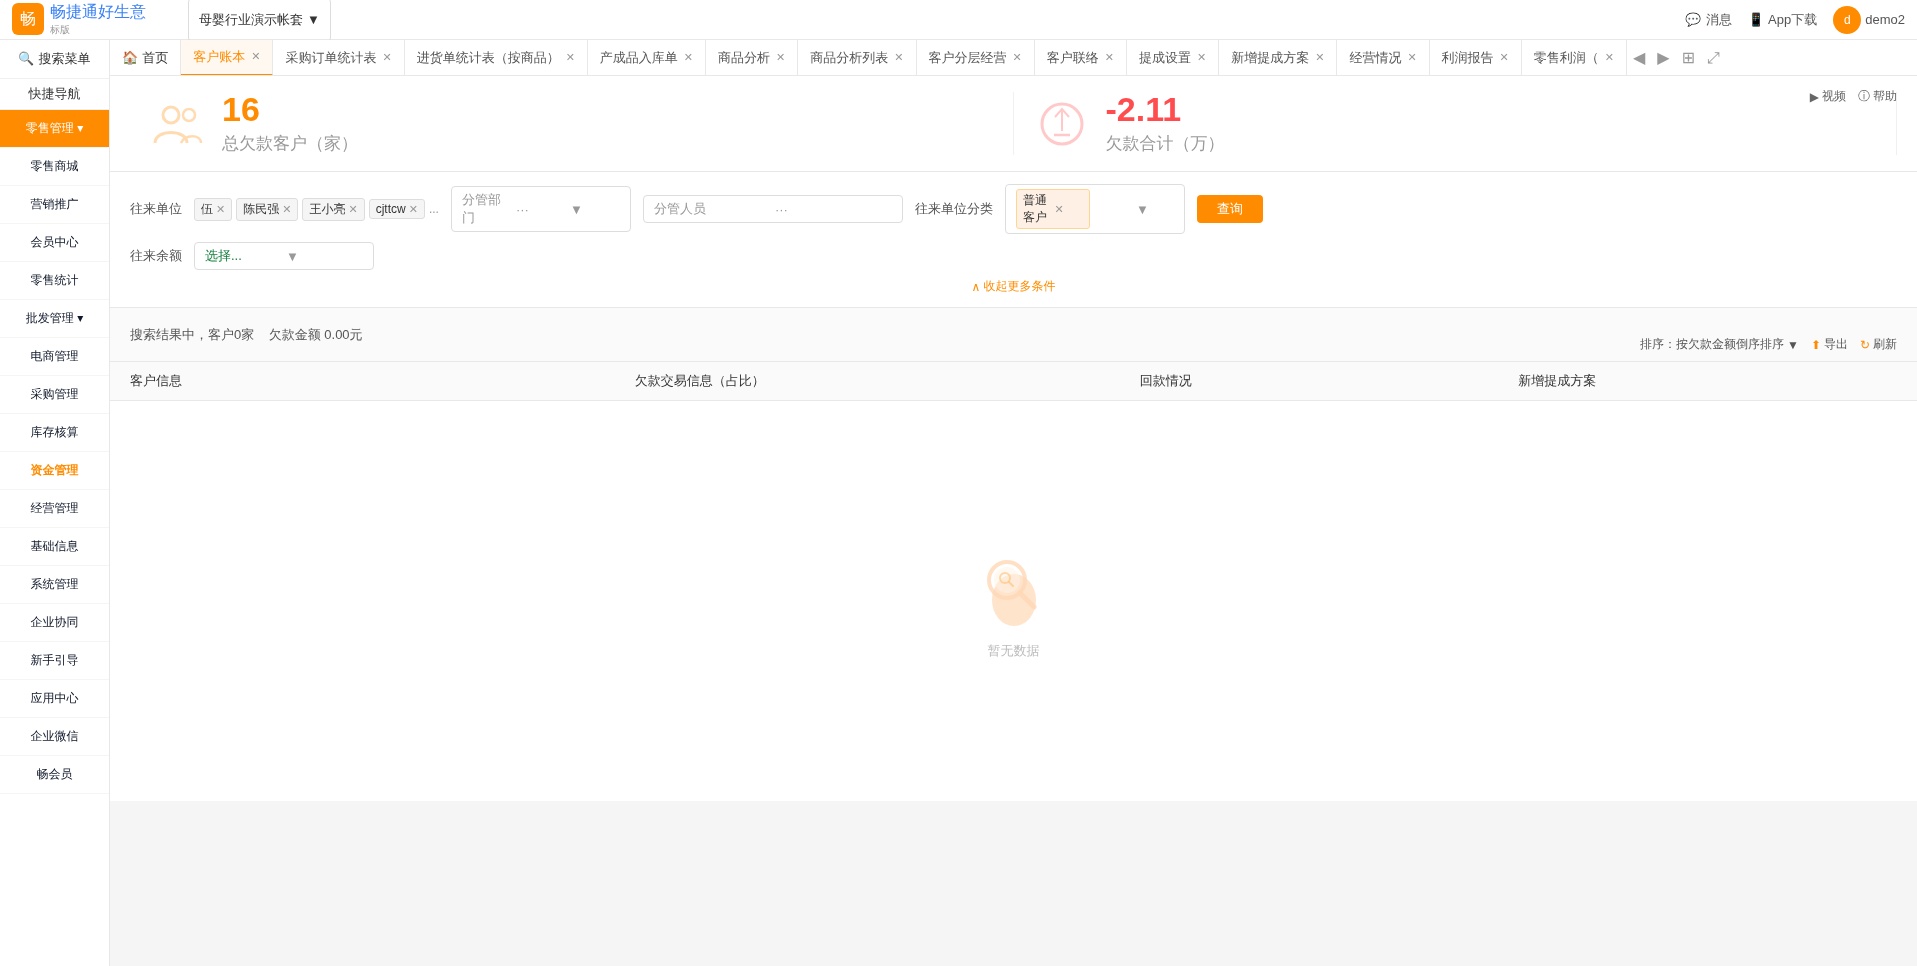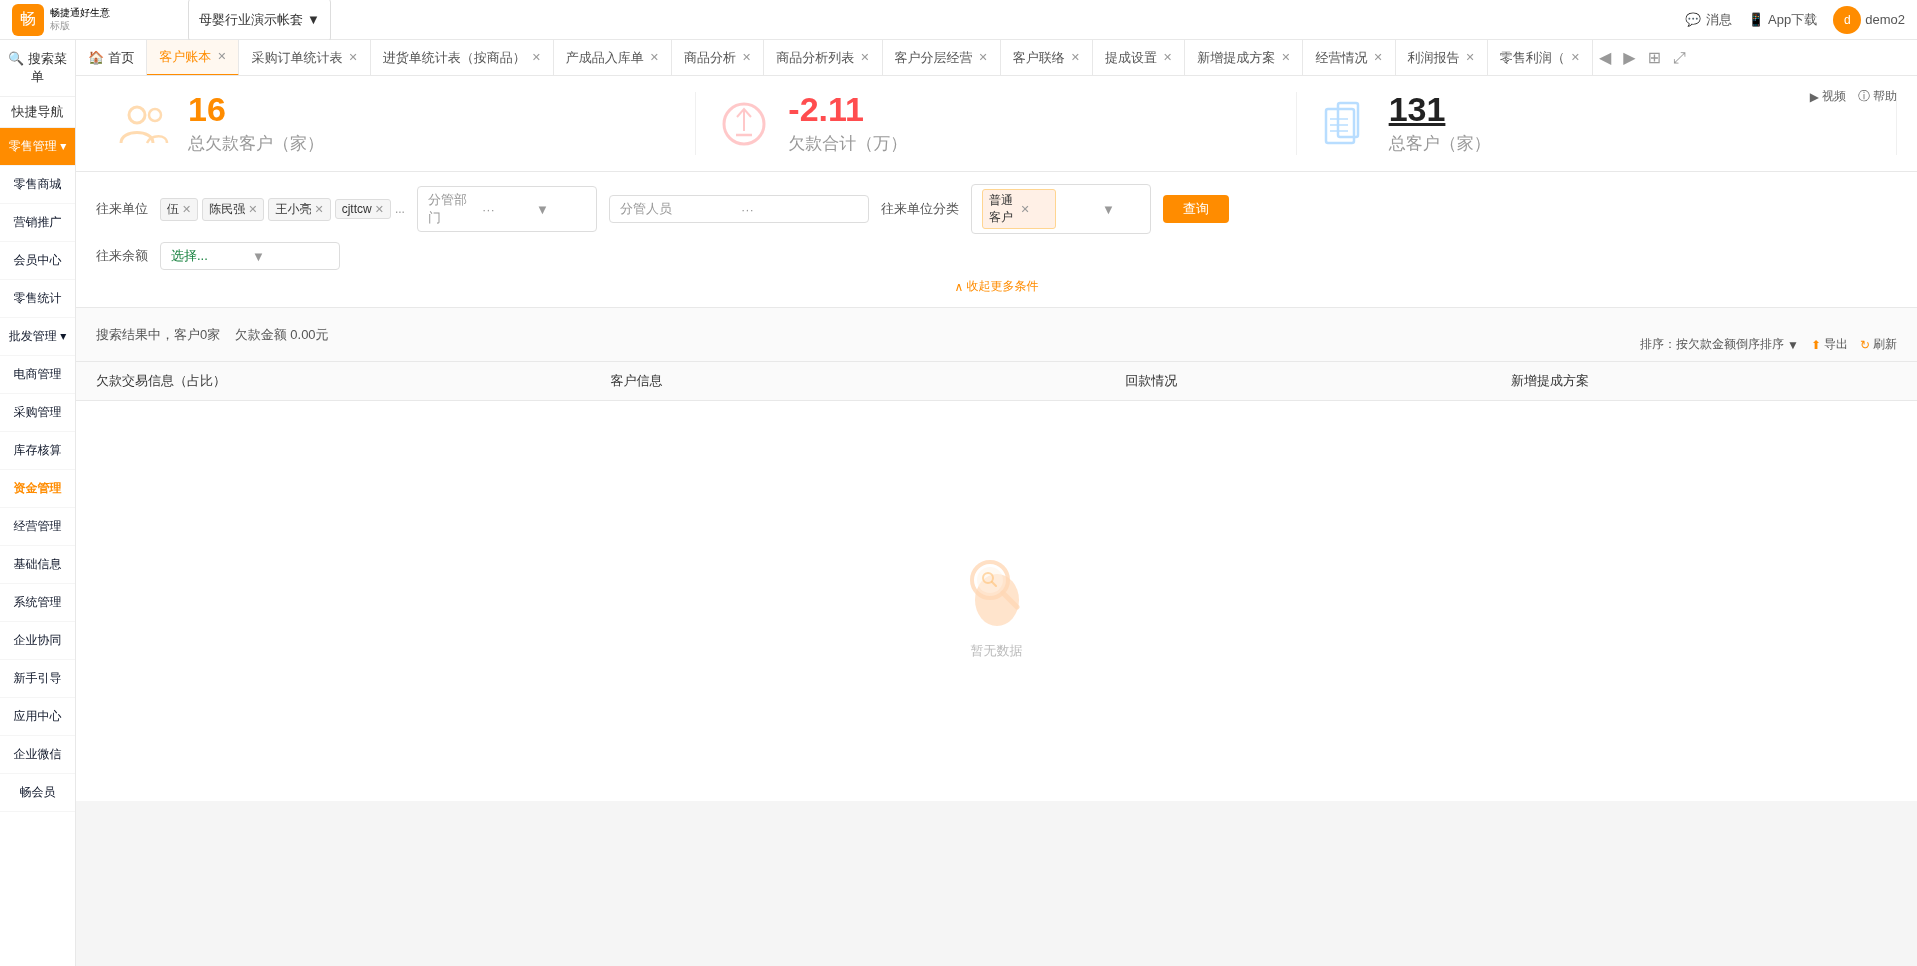--- a/index.html
+++ b/index.html
@@ -25,21 +25,21 @@
       width: 32px;
       height: 32px;
       background: #ff8c00;
       border-radius: 6px;
       display: flex;
       align-items: center;
       justify-content: center;
       color: white;
       font-size: 16px;
     }
-    .logo-text { font-size: 10px; color: #000000; line-height: 1.3; }
+    .logo-text { font-size: 16px; color: #3b82f6; line-height: 1.3; }
     .logo-sub { font-size: 10px; color: #999; }
     .top-bar-selector {
       display: flex;
       align-items: center;
       gap: 4px;
       padding: 12px 10px;
       border: 1px solid #ddd;
       border-radius: 4px;
       cursor: pointer;
       font-size: 13px;
@@ -74,21 +74,21 @@
 
     
     .main-layout {
       display: flex;
       flex: 1;
       overflow: hidden;
     }
 
     
     .sidebar {
-      width: 76px;
+      width: 110px;
       background: #fff;
       border-right: 1px solid #e8e8e8;
       display: flex;
       flex-direction: column;
       overflow-y: auto;
       flex-shrink: 0;
     }
     .sidebar-search {
       padding: 10px 8px;
       background: #fff;
@@ -561,35 +561,20 @@
             <svg width="50" height="50" viewBox="0 0 50 50">
               <circle cx="25" cy="25" r="20" fill="none" stroke="#ff4d4f" stroke-width="3"></circle>
               <path d="M18 18 L25 10 L32 18" fill="none" stroke="#ff4d4f" stroke-width="2"></path>
               <line x1="25" y1="10" x2="25" y2="32" stroke="#ff4d4f" stroke-width="2"></line>
               <line x1="17" y1="36" x2="33" y2="36" stroke="#ff4d4f" stroke-width="2.5"></line>
             </svg>
           </div>
           <div class="stat-data">
             <div class="stat-value red">-2.11</div>
             <div class="stat-label">欠款合计（万）</div>
-          </div>
-        </div>
-        <div class="stat-item">
-          <div class="stat-icon blue">
-            <svg width="50" height="50" viewBox="0 0 50 50">
-              <rect x="6" y="10" width="28" height="34" rx="2" fill="none" stroke="#1890ff" stroke-width="2.5"></rect>
-              <rect x="18" y="4" width="20" height="34" rx="2" fill="none" stroke="#1890ff" stroke-width="2.5"></rect>
-              <line x1="10" y1="20" x2="28" y2="20" stroke="#1890ff" stroke-width="1.5"></line>
-              <line x1="10" y1="26" x2="28" y2="26" stroke="#1890ff" stroke-width="1.5"></line>
-              <line x1="10" y1="32" x2="28" y2="32" stroke="#1890ff" stroke-width="1.5"></line>
-            </svg>
-          </div>
-          <div class="stat-data">
-            <div class="stat-value dark">131</div>
-            <div class="stat-label">总客户（家）</div>
           </div>
         </div>
         <div class="stats-top-right">
           <div class="stats-help-btn">
             <span>▶</span>
             <span>视频</span>
           </div>
           <div class="stats-help-btn">
             <span>ⓘ</span>
             <span>帮助</span>
@@ -671,22 +656,22 @@
           </div>
           <div class="action-btn">
             <span class="icon">↻</span>
             <span>刷新</span>
           </div>
         </div>
       </div>
 
       <div class="data-table">
         <div class="table-header">
+          <div>客户信息</div>
           <div>欠款交易信息（占比）</div>
-          <div>客户信息</div>
           <div>回款情况</div>
           <div>新增提成方案</div>
         </div>
         <div class="table-body">
           <div class="empty-illustration">
 
             <svg width="90" height="90" viewBox="0 0 90 90" opacity="0.55">
 
               <ellipse cx="45" cy="58" rx="22" ry="26" fill="#ffb87a" opacity="0.7"></ellipse>
 

